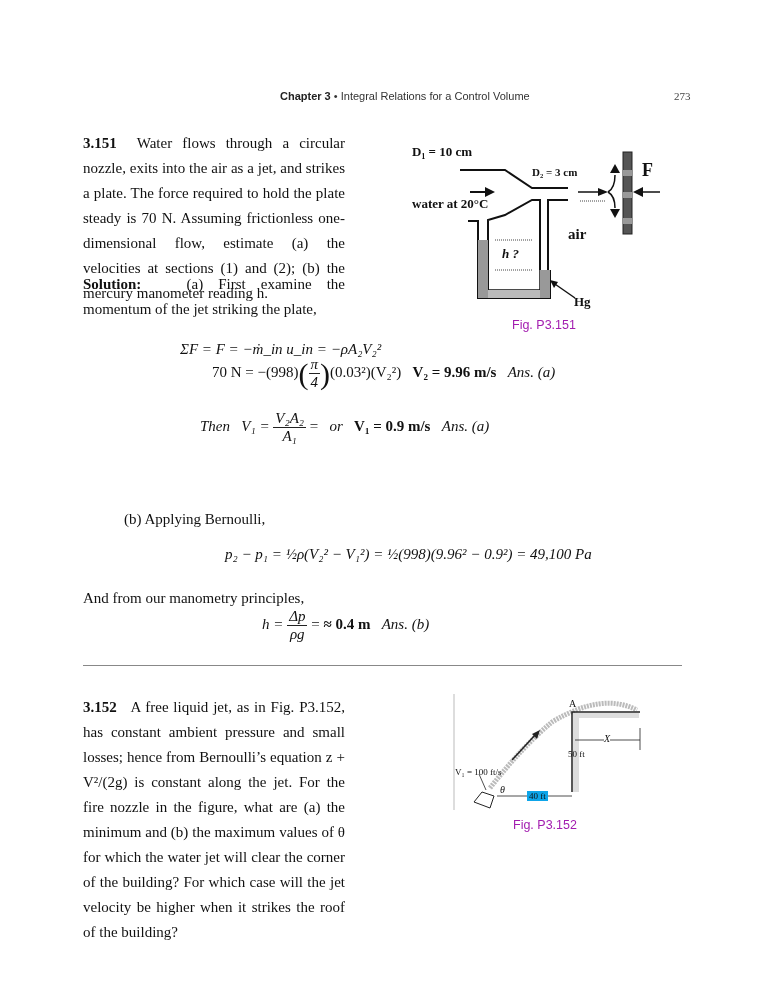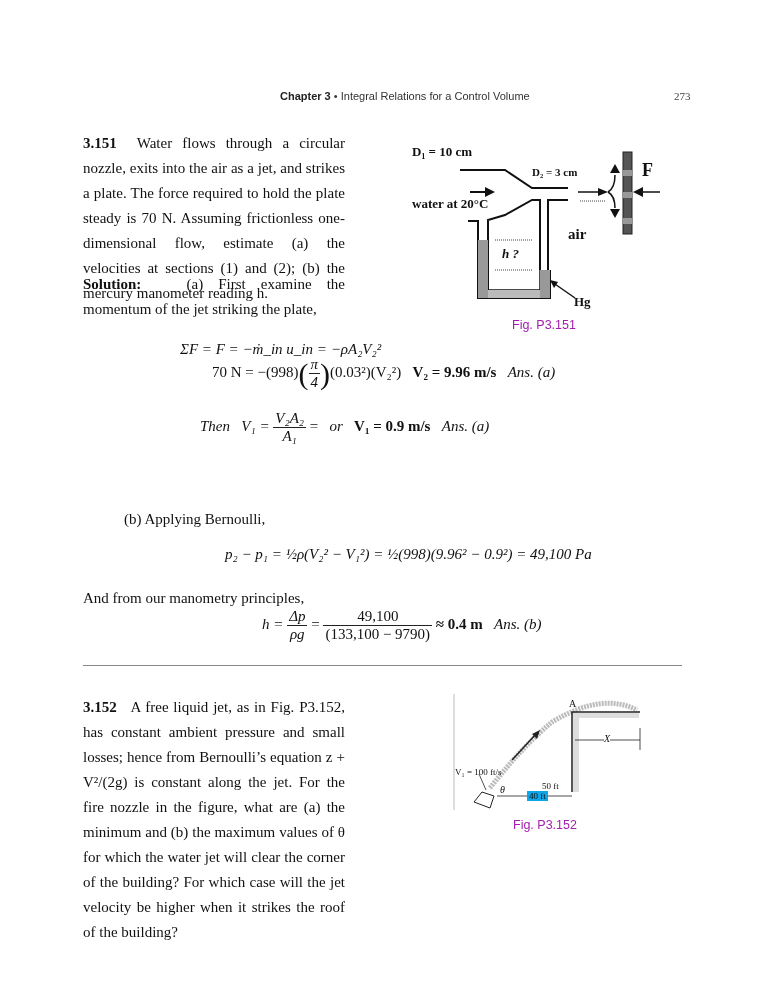--- a/index.html
+++ b/index.html
@@ -110,21 +110,20 @@
 
 <div class="abs para" style="left:83px; top:507px;margin-left:41px;">(b) Applying Bernoulli,</div>
 
 <div class="abs eq it" style="left:225px; top:546px;">p₂ − p₁ = ½ρ(V₂² − V₁²) = ½(998)(9.96² − 0.9²) = 49,100 Pa</div>
 
 <div class="abs para" style="left:83px; top:586px;">And from our manometry principles,</div>
 
 <div class="abs eq" style="left:262px; top:608px;">
   <span class="it">h =</span>
   <span class="frac it"><span class="num">Δp</span><span>ρg</span></span> =
-  <span class="frac"><span class="num">49,100</span><span>(133,100 − 9790)</span></span>
   <span class="bd">≈ 0.4 m</span>
   &nbsp;&nbsp;<span class="it">Ans. (b)</span>
 </div>
 
 <div class="abs rule" style="left:83px; top:665px; width:599px;"></div>
 
 <div class="abs para" style="left:83px; top:695px; width:262px;">
   <b>3.152</b>&nbsp;&nbsp;
   <span>A free liquid jet, as in Fig. P3.152, has constant ambient pressure and small losses; hence from Bernoulli’s equation z + V²/(2g) is constant along the jet. For the fire nozzle in the figure, what are (a) the minimum and (b) the maximum values of θ for which the water jet will clear the corner of the building? For which case will the jet velocity be higher when it strikes the roof of the building?</span>
 </div>
@@ -139,18 +138,18 @@
     <rect x="121" y="21" width="6" height="79" fill="#ddd"></rect>
     <rect x="121" y="21" width="66" height="5" fill="#ddd"></rect>
     <line x1="123" y1="48" x2="188" y2="48" stroke="#222" stroke-width="0.8"></line>
     <line x1="188" y1="36" x2="188" y2="58" stroke="#222" stroke-width="0.8"></line>
     <line x1="45" y1="104" x2="120" y2="104" stroke="#222" stroke-width="0.8"></line>
     <path d="M22,110 L30,100 L42,104 L38,116 Z" fill="none" stroke="#222" stroke-width="1"></path>
     <line x1="34" y1="98" x2="27" y2="82" stroke="#222" stroke-width="0.8"></line>
   </svg>
   <div class="abs" style="left:117px; top:6px; font-size:10px;">A</div>
   <div class="abs it" style="left:152px; top:41px; font-size:10px; background:#fff;">X</div>
-  <div class="abs" style="left:90px; top:57px; font-size:9px;margin-top:32px;">50 ft</div>
+  <div class="abs" style="left:116px; top:57px; font-size:9px;">50 ft</div>
   <div class="abs" style="left:3px; top:69px; font-size:9px;margin-top:6px;">V₁ = 100 ft/s</div>
   <div class="abs it" style="left:48px; top:92px; font-size:10px;">θ</div>
   <div class="abs" style="left:75px; top:99px; font-size:9px; background:#0ea5e9; padding:0 2px;">40 ft</div>
 </div>
 <div class="abs caption" style="left:513px; top:818px;">Fig.  P3.152</div>
 
 </body></html>

